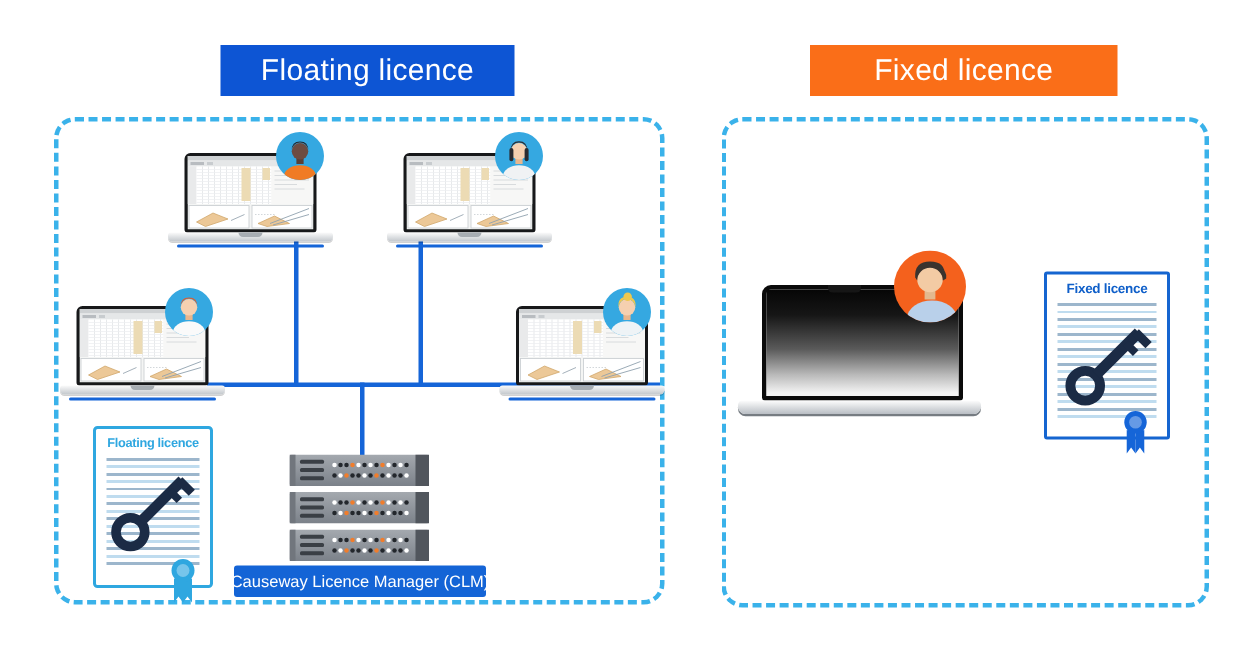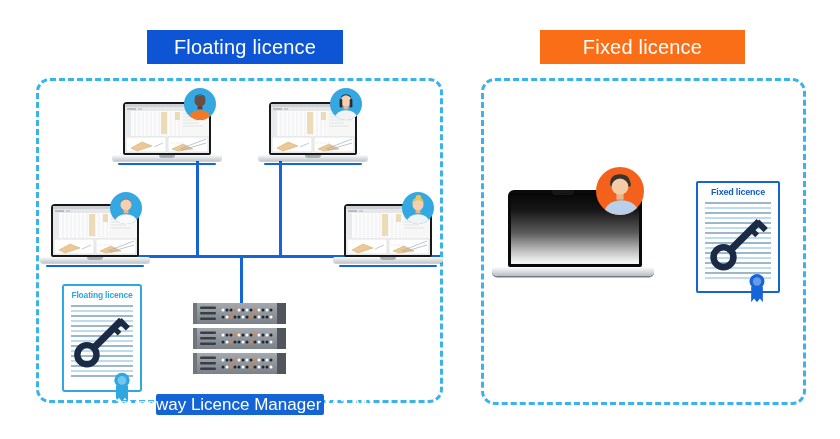--- a/index.html
+++ b/index.html
@@ -38,21 +38,21 @@
                    background:linear-gradient(#fdfdfd,#b9bec4);box-shadow:0 1.5px 0 #767c82;}
 
   .avatar{position:absolute;z-index:3;}
   .avatar svg{display:block;}
 
   
   .server-rack{position:absolute;left:193px;top:303px;width:93px;z-index:2;}
   .server-rack svg{display:block;width:93px;height:21px;margin-bottom:4px;}
 
   .clm-label{position:absolute;left:156px;top:377px;width:168px;height:21px;background:#1464d6;border-radius:2px;
-             color:#ffffff;font-size:17px;display:flex;align-items:center;justify-content:center;white-space:nowrap;z-index:4;margin-top:17px;}
+             color:#ffffff;font-size:11px;display:flex;align-items:center;justify-content:center;white-space:nowrap;z-index:4;}
 
   
   .cert{position:absolute;background:#ffffff;z-index:2;}
   .cert.floating{left:62px;top:284px;width:76px;height:104px;border:2px solid #2fa7e0;border-radius:3px;}
   .cert.fixed{left:696px;top:181px;width:80px;height:108px;border:2px solid #1565d0;border-radius:2px;}
   .cert .cert-title{position:absolute;top:4px;left:0;right:0;text-align:center;font-weight:bold;font-size:8.5px;letter-spacing:-.2px;}
   .cert.floating .cert-title{color:#2fa7e0;}
   .cert.fixed .cert-title{color:#0f5fc9;font-size:9px;}
   .cert .cert-lines{position:absolute;left:7px;right:7px;top:19px;bottom:12px;
       background:repeating-linear-gradient(to bottom,#9cb6cc 0,#9cb6cc 2px,transparent 2px,transparent 5px,#bfdcef 5px,#bfdcef 7px,transparent 7px,transparent 10px);}

